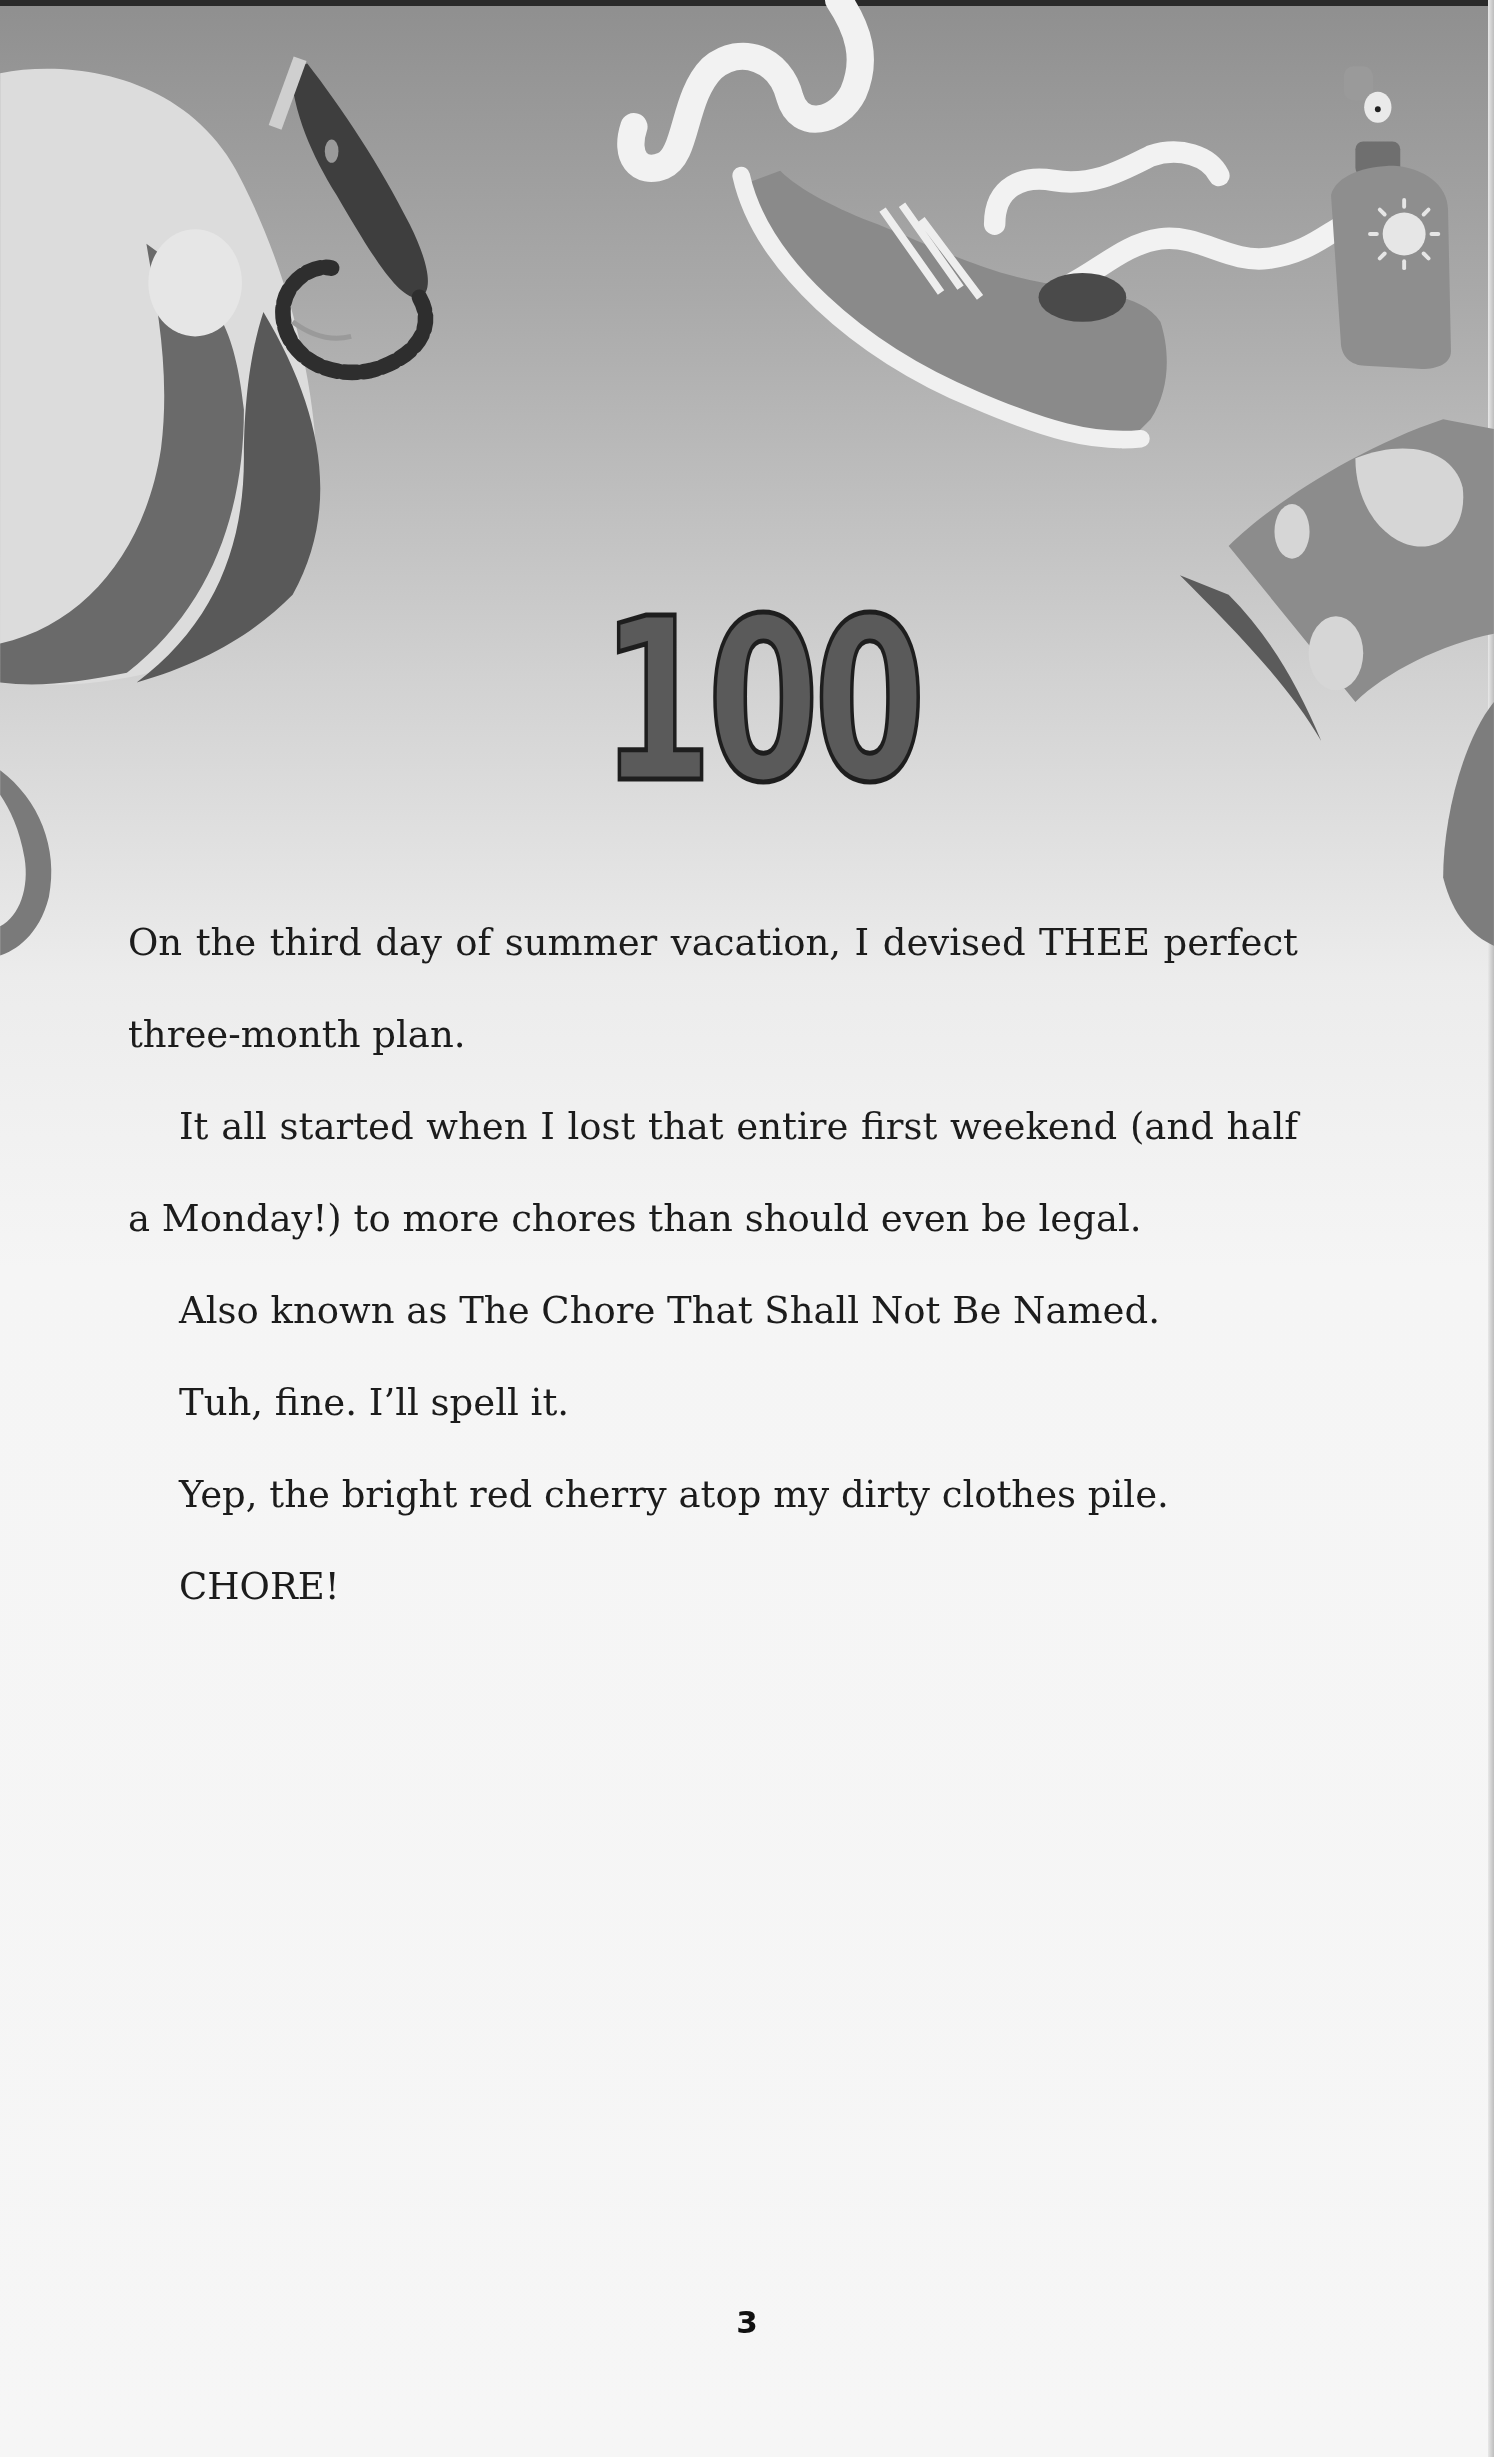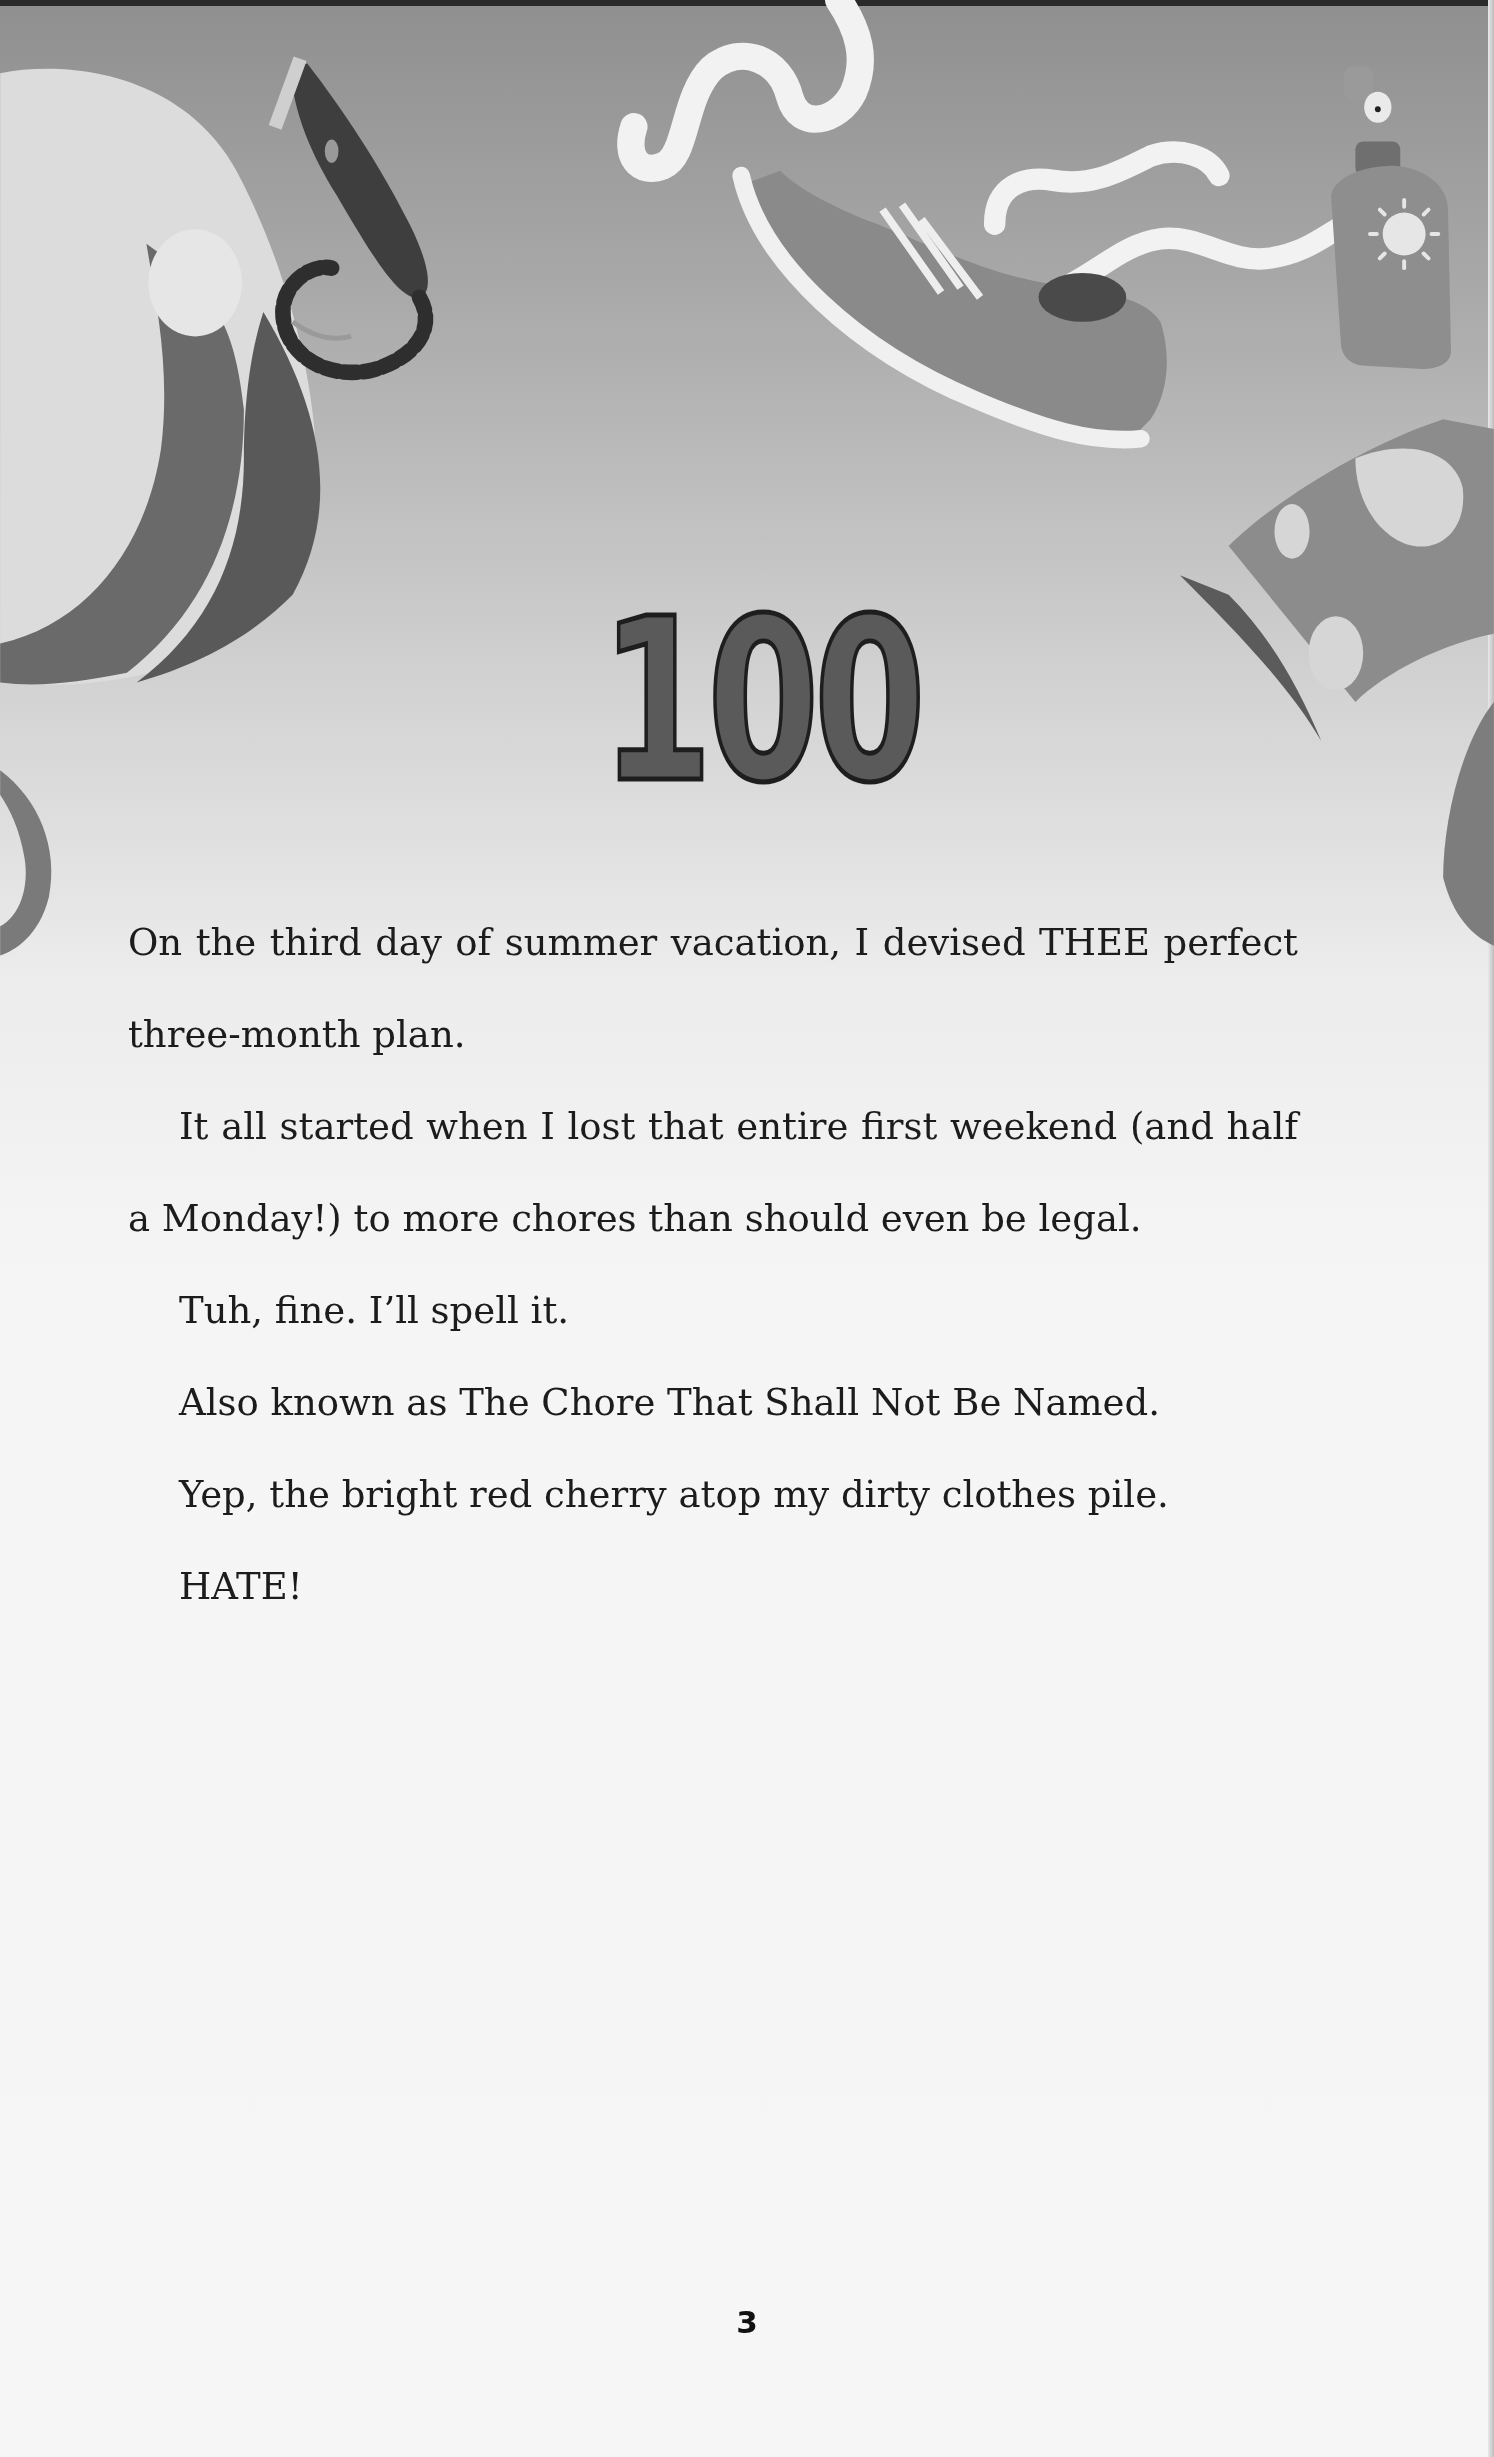--- a/index.html
+++ b/index.html
@@ -98,20 +98,20 @@
   </g>
 
   <path d="M1532,720 C1500,760 1480,840 1480,900 C1490,940 1510,960 1532,970 Z" fill="#7d7d7d"></path>
 </svg>
 
 <div class="chapter-number">100</div>
 
 <div class="body-text">
   <p class="para">On the third day of summer vacation, I devised THEE perfect three-month plan.</p>
   <p class="para indent">It all started when I lost that entire first weekend (and half a Monday!) to more chores than should even be legal.</p>
+  <p class="para indent">Also known as The Chore That Shall Not Be Named.</p>
   <p class="para indent">Tuh, fine. I’ll spell it.</p>
-  <p class="para indent">Also known as The Chore That Shall Not Be Named.</p>
   <p class="para indent">Yep, the bright red cherry atop my dirty clothes pile.</p>
-  <p class="para indent">HATE!</p>
+  <p class="para indent">CHORE!</p>
 </div>
 
 <div class="page-number">3</div>
 
 
 </body></html>

